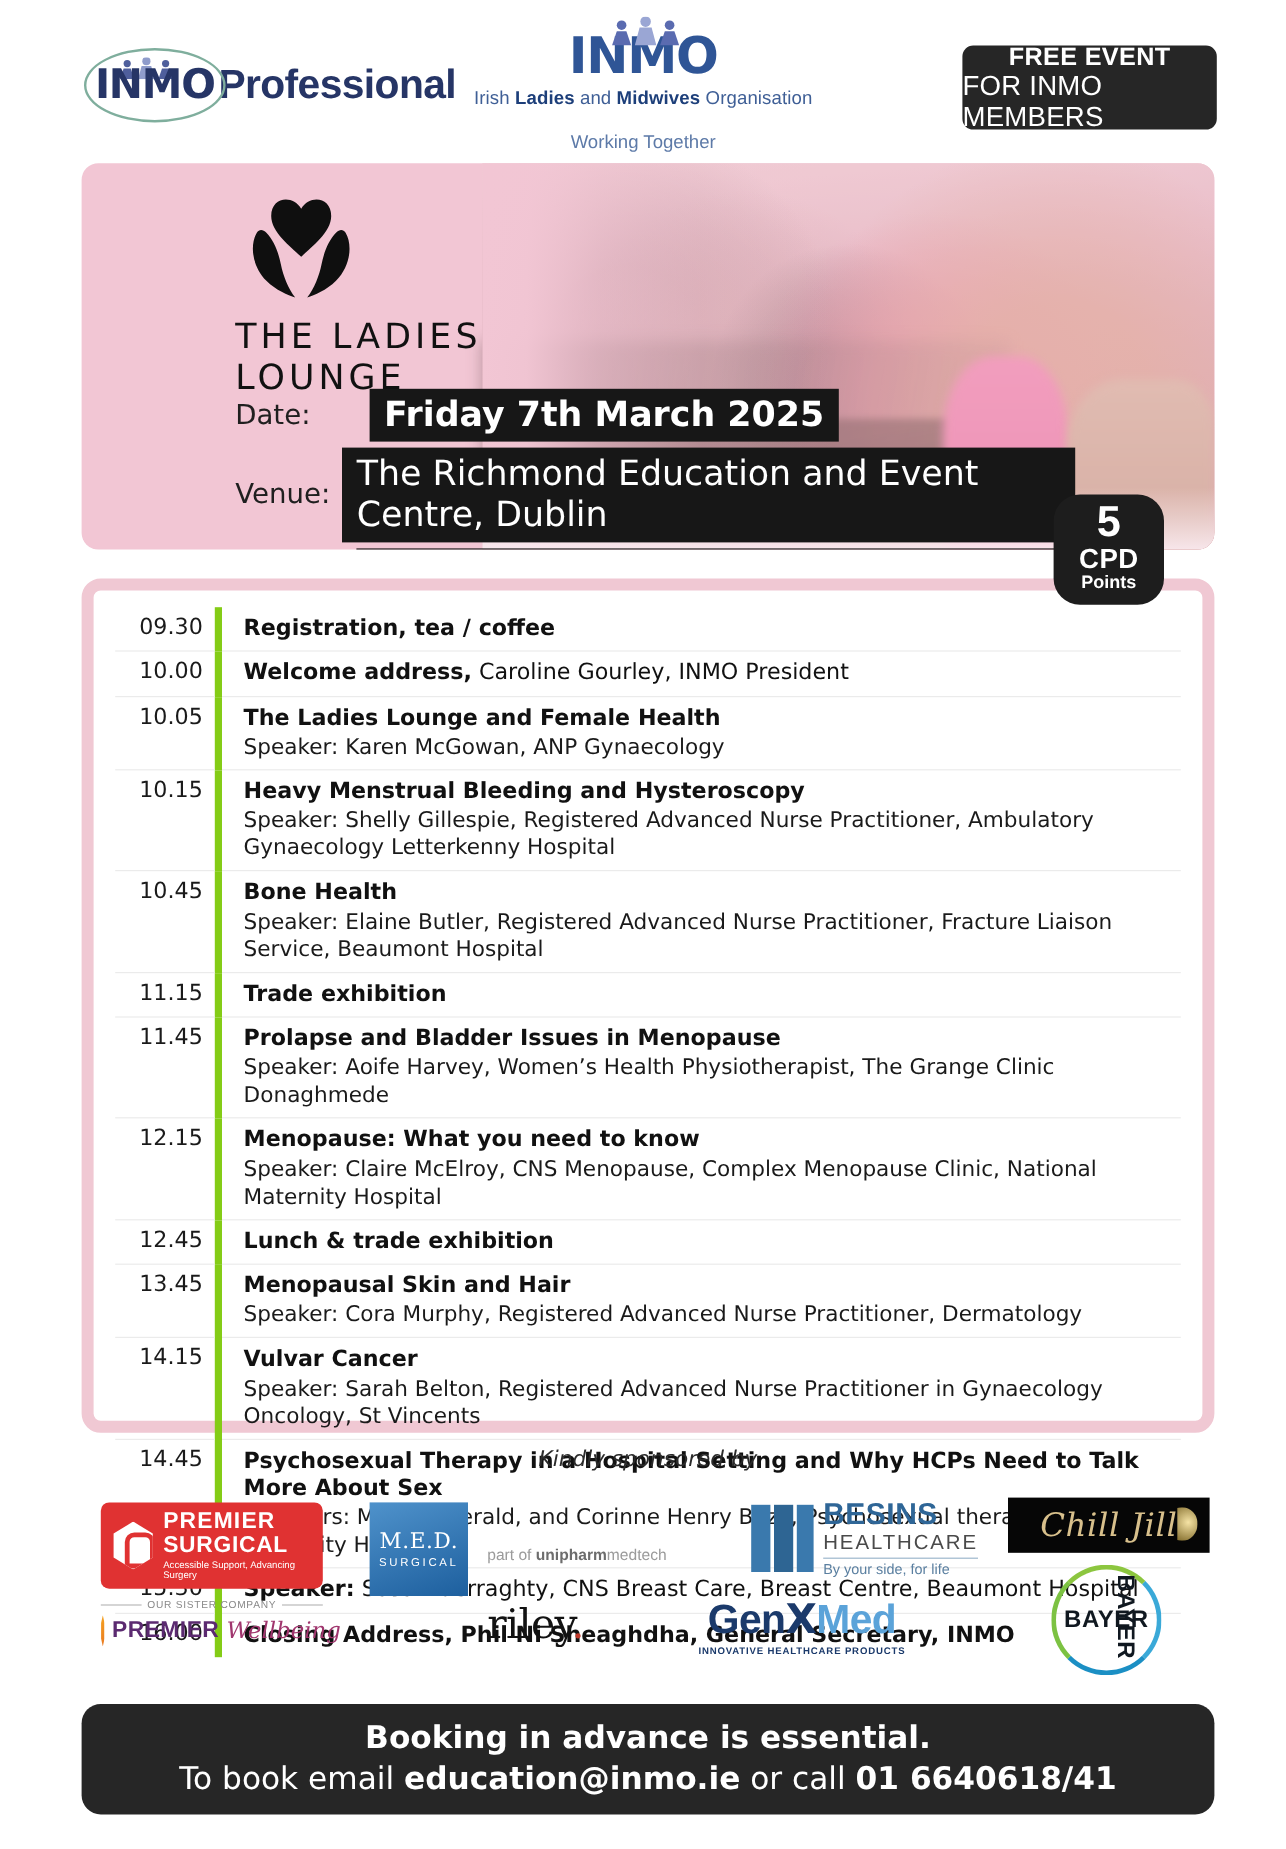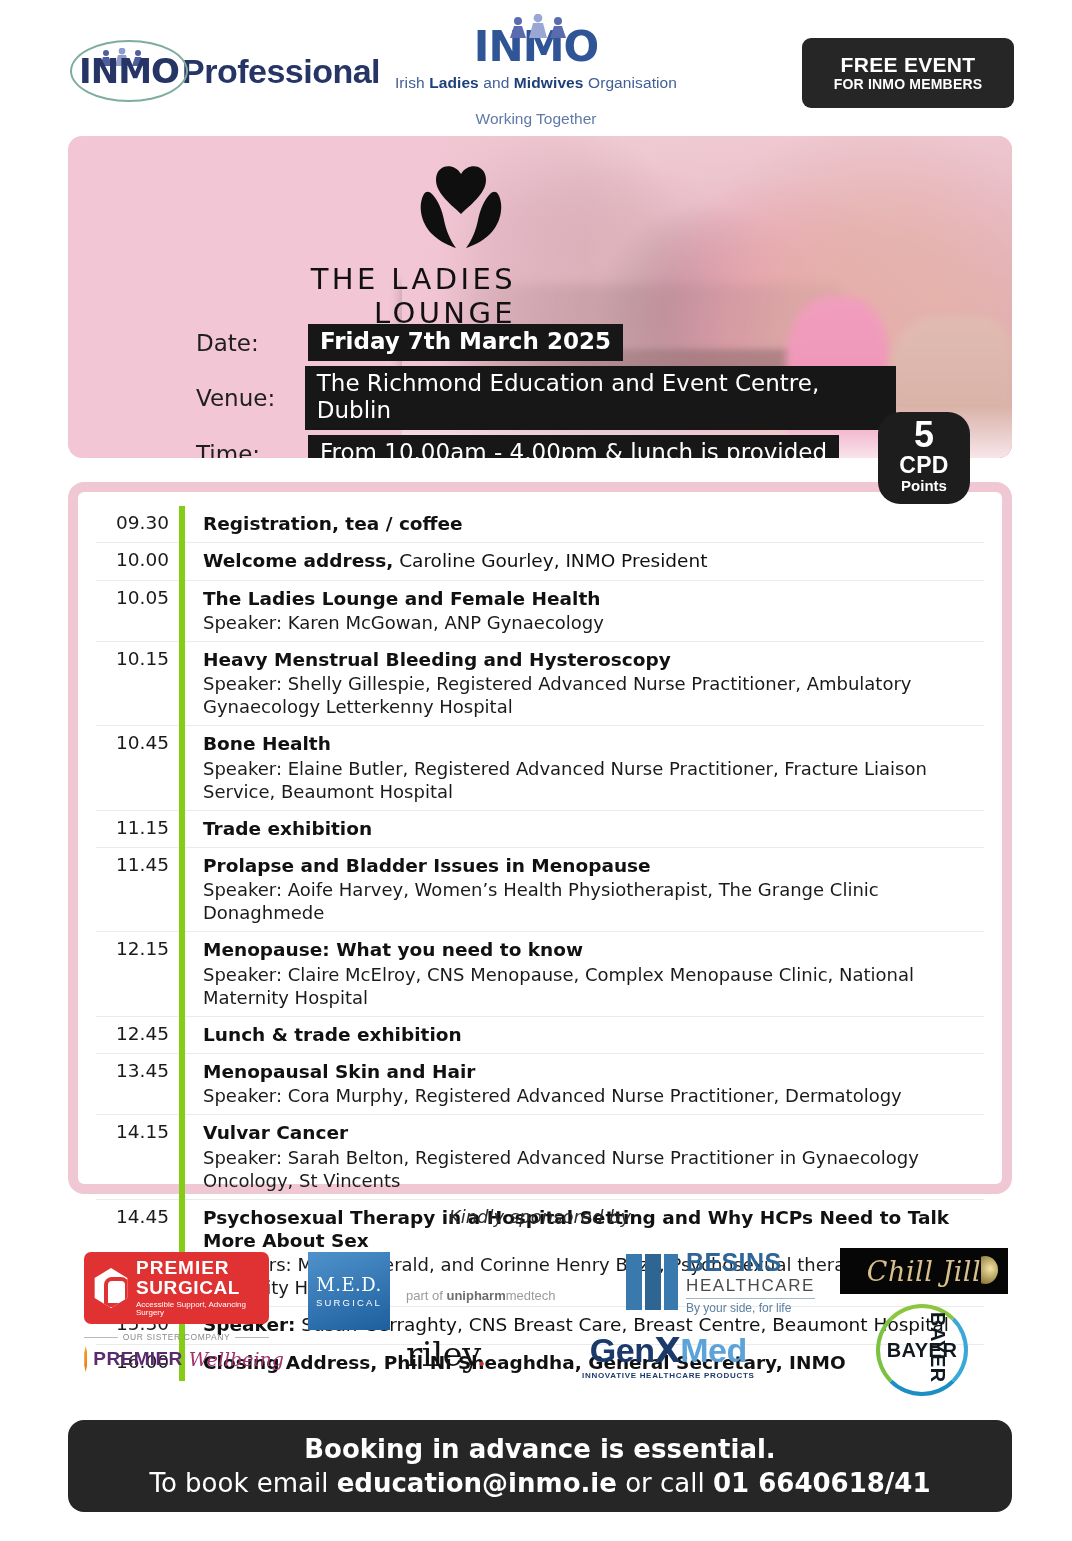--- a/index.html
+++ b/index.html
@@ -104,21 +104,21 @@
     background: #262626;
     border-radius: 9px;
     color: #ffffff;
     display: flex;
     flex-direction: column;
     align-items: center;
     justify-content: center;
     line-height: 1.12;
   }
   .free-badge .l1 { font-size: 21px; font-weight: bold; letter-spacing: 0.3px; }
-  .free-badge .l2 { font-size: 14px; font-weight: bold; letter-spacing: 0.2px; text-align: center; }
+  .free-badge .l2 { font-size: 23px; font-weight: normal; letter-spacing: 0.2px; }
 
   
   .hero-wrap {
     position: absolute;
     left: 68px; top: 136px;
     width: 944px; height: 322px;
     border-radius: 14px;
     overflow: hidden;
     background: #f2c6d4;
   }
@@ -177,21 +177,21 @@
   .hero-photo .bottomfade {
     position: absolute;
     left: 0; right: 0; bottom: 0; height: 16%;
     background: linear-gradient(180deg, rgba(247,222,229,0), rgba(250,235,240,.92));
   }
 
   .lounge-logo {
     position: absolute;
     left: 128px; top: 24px;
     width: 320px;
-    text-align: right;
+    text-align: left;
   }
   .lounge-title {
     margin-top: 6px;
     font-size: 29px;
     letter-spacing: 3.4px;
     color: #111111;
     font-family: "DejaVu Sans", sans-serif;
     font-weight: 500;
   }
 
@@ -208,21 +208,21 @@
   .detail-label {
     width: 112px;
     font-size: 23px;
     color: #1f1f1f;
     font-family: "DejaVu Sans", sans-serif;
   }
   .detail-value {
     background: #171717;
     color: #ffffff;
     padding: 4px 12px 6px 12px;
-    font-size: 23px;
+    font-size: 29px;
     line-height: 1.18;
     font-family: "DejaVu Sans", sans-serif;
   }
   .detail-value.bold { font-weight: bold; }
 
   .cpd-badge {
     position: absolute;
     left: 878px; top: 412px;
     width: 92px; height: 92px;
     background: #1d1d1d;

